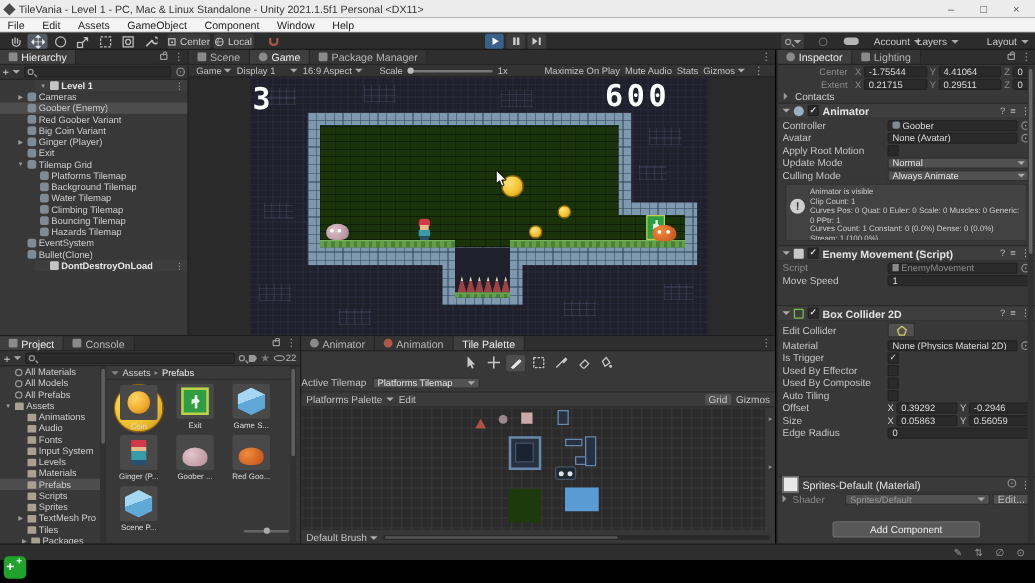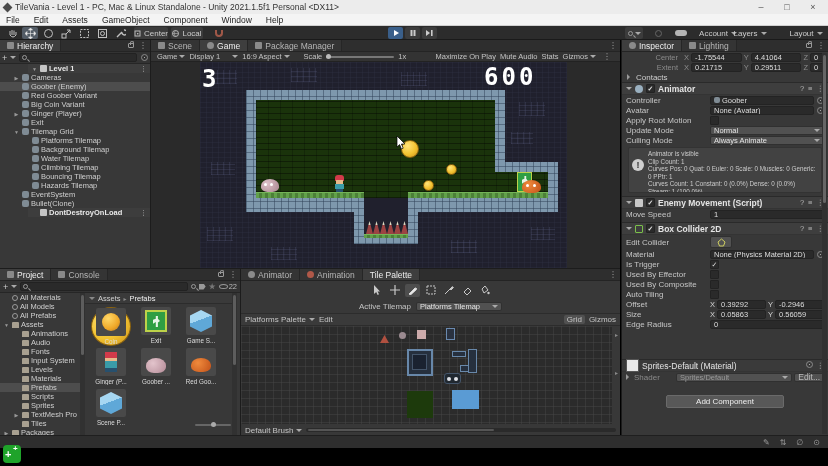--- a/index.html
+++ b/index.html
@@ -619,28 +619,38 @@
       <span class="car-d"></span>
       <span class="cicon" style="background:#c8c8c8"></span>
       <span class="chk">✓</span>
       <span>Enemy Movement (Script)</span>
       <span class="right">
           <span>?</span>
           <span>≡</span>
           <span>⋮</span>
         </span>
       </div>
+    <div class="irow gray">
+        <span class="ilabel gray">Script</span>
+      <span class="ival">
+          <span class="field gray">
+            <span class="cicon" style="width:5px;height:6px;background:#8a8a8a;margin-right:2px"></span>
+            <span>EnemyMovement</span>
+          </span>
+          <span class="picker"></span>
+        </span>
+      </div>
     <div class="irow">
         <span class="ilabel">Move Speed</span>
       <span class="ival">
           <span class="field">1</span>
         </span>
       </div>
 
-    <div class="chead" style="margin-top:3px">
+    <div class="chead" style="margin-top:15px">
       <span class="car-d"></span>
       <span class="cicon" style="border:1px solid #7bc04a"></span>
       <span class="chk">✓</span>
       <span>Box Collider 2D</span>
       <span class="right">
           <span>?</span>
           <span>≡</span>
           <span>⋮</span>
         </span>
       </div>
@@ -830,21 +840,21 @@
         <div class="trow folder" style="padding-left: 13px;">
         <span class="exp">▶</span>
         <span class="picon"></span>
         <span class="tlabel">TextMesh Pro</span>
       </div>
         <div class="trow folder" style="padding-left: 13px;">
         <span class="exp"></span>
         <span class="picon"></span>
         <span class="tlabel">Tiles</span>
       </div>
-        <div class="trow folder" style="padding-left: 3px;">
+        <div class="trow folder" style="padding-left: 3px; justify-content: center;">
         <span class="exp">▶</span>
         <span class="picon"></span>
         <span class="tlabel">Packages</span>
       </div>
       </div>
     <div class="abs" style="left:80px;top:24px;width:5px;height:143px;background:#313131">
       <span class="abs" style="left:1px;top:2px;width:3px;height:60px;background:#5d5d5d;border-radius:2px"></span>
       </div>
     <div class="abs flex" style="left:85px;top:24px;width:147px;height:11px;background:#3a3a3a;border-bottom:1px solid #2c2c2c;gap:3px;padding:0 4px;font-size:7.5px">
       <span class="car-d" style="border-top-color:#888"></span>
@@ -954,21 +964,21 @@
             <path d="M2 7 L6 3 L9 6 L5 10 Z" stroke="#c8c8c8" fill="none"></path>
           </svg>
         </span>
       <span class="ptool">
           <svg width="11" height="10">
             <path d="M3 4 L6 1 L9 5 L5 8 Z" stroke="#c8c8c8" fill="none"></path>
             <circle cx="9.5" cy="8" r="1.2" fill="#c8c8c8"></circle>
           </svg>
         </span>
     </div>
-    <div class="flex" style="height:14px;justify-content:center;gap:5px;font-size:8px;color:#c4c4c4">
+    <div class="flex" style="height:14px;justify-content:flex-start;gap:5px;font-size:8px;color:#c4c4c4">
       <span>Active Tilemap</span>
       <span class="drop" style="flex:none;width:86px">
           <span>Platforms Tilemap</span>
           <span class="car-d"></span>
         </span>
     </div>
     <div class="flex" style="height:13px;background:#3a3a3a;border-top:1px solid #2c2c2c;border-bottom:1px solid #2c2c2c;padding:0 4px;gap:4px;font-size:8px;color:#c4c4c4">
       <span class="flex" style="gap:3px">
           <span>Platforms Palette</span>
           <span class="car-d"></span>

